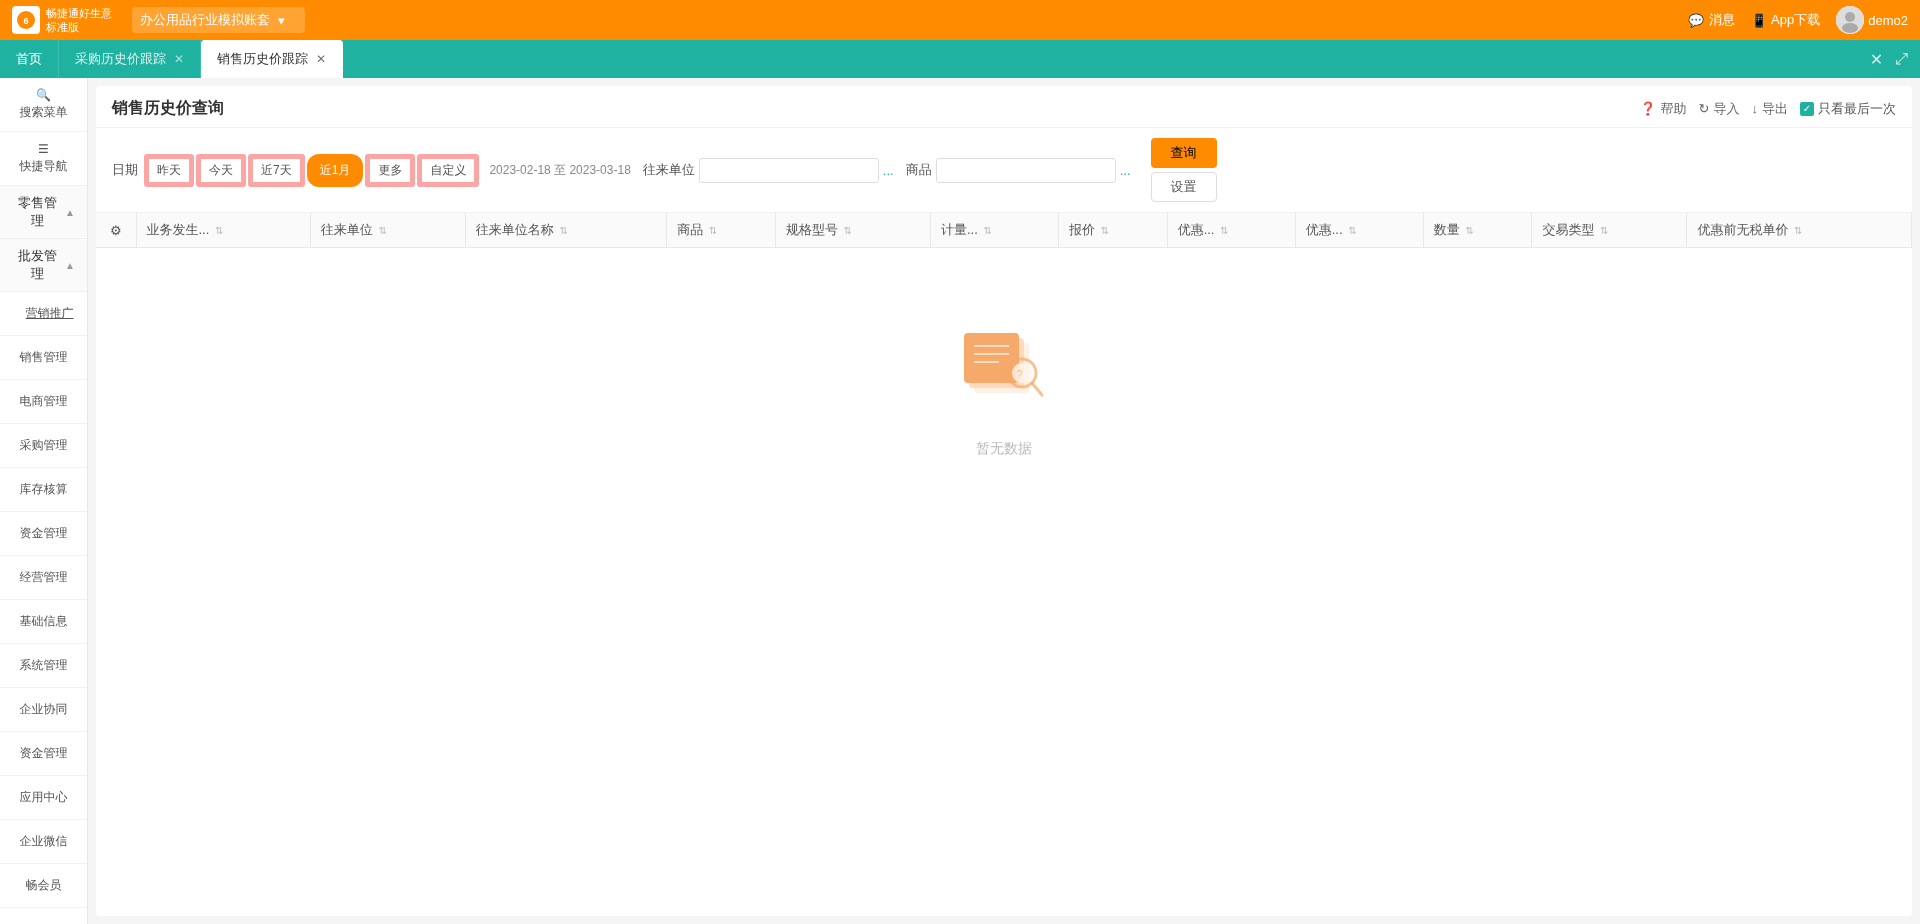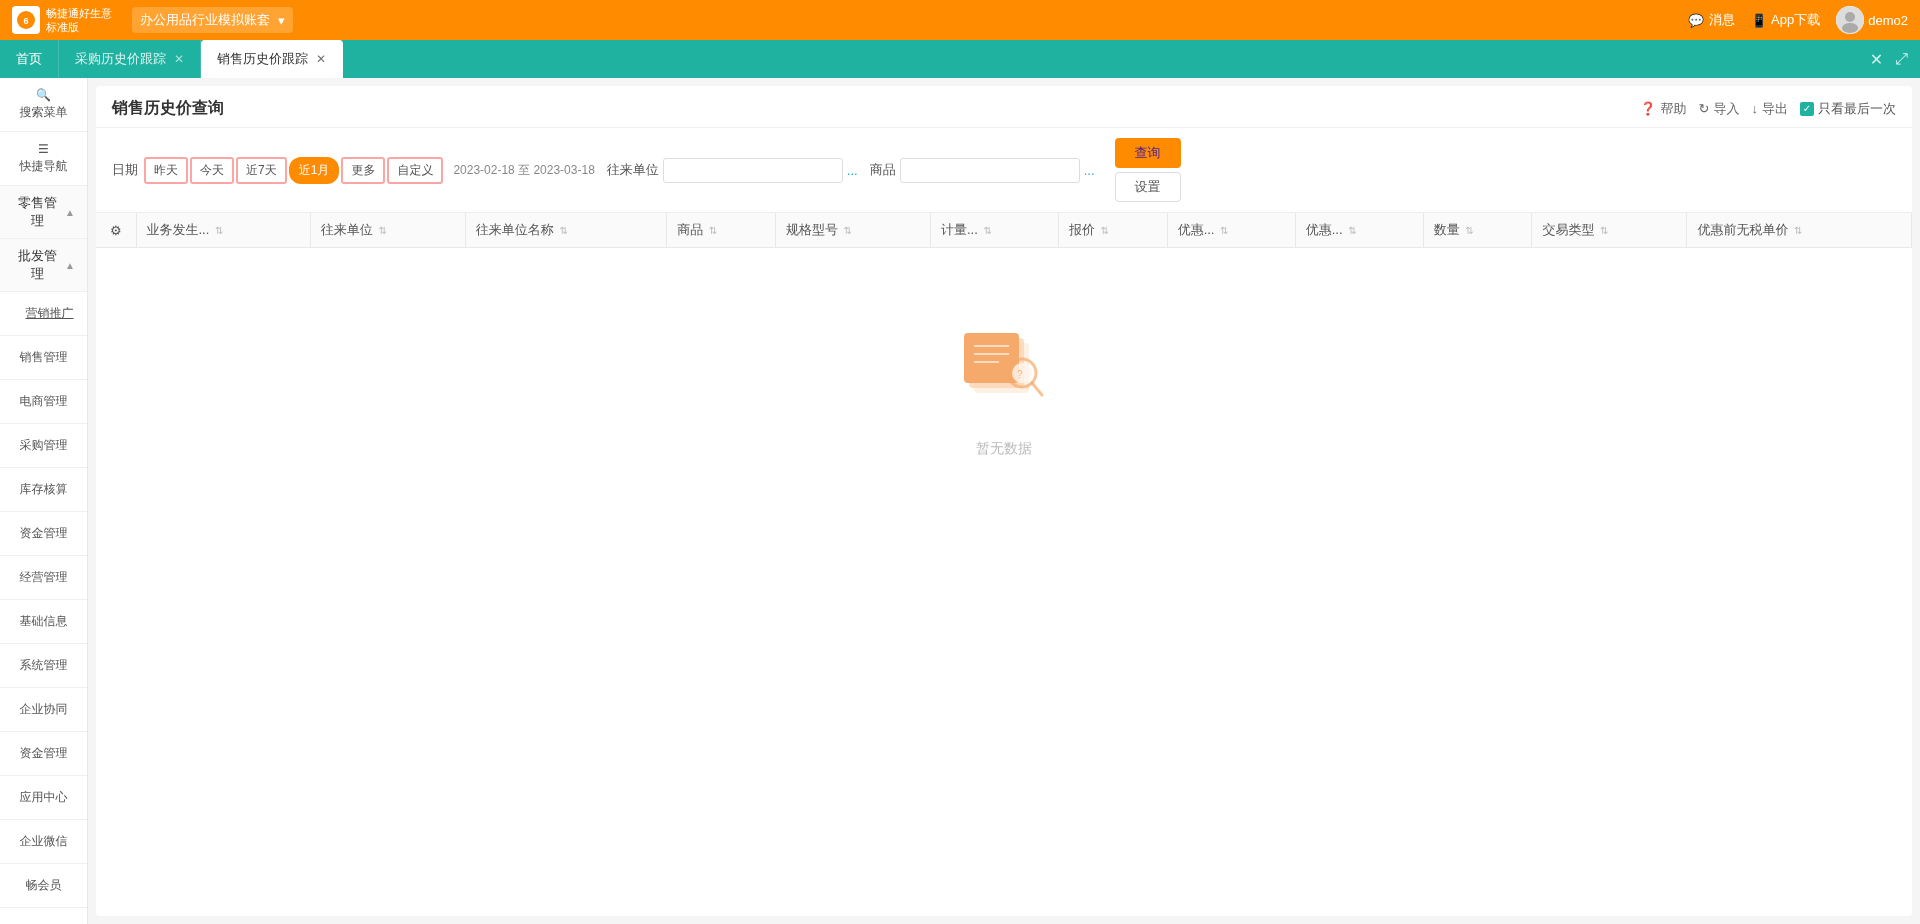--- a/index.html
+++ b/index.html
@@ -40,21 +40,21 @@
       flex: 1;
       display: flex;
       align-items: center;
       padding-left: 20px;
     }
     .app-selector {
       background: rgba(255,255,255,0.2);
       border: none;
       color: #fff;
       font-size: 13px;
-      padding: 4px 8px 4px 8px;
+      padding: 4px 20px 4px 8px;
       border-radius: 4px;
       cursor: pointer;
       display: flex;
       align-items: center;
       gap: 8px;
     }
     .top-bar-actions {
       display: flex;
       align-items: center;
       gap: 16px;
@@ -259,21 +259,21 @@
       font-size: 13px;
       white-space: nowrap;
     }
     .date-options {
       display: flex;
       align-items: center;
       gap: 2px;
     }
     .date-btn {
       padding: 3px 8px;
-      border: 2px solid #fca5a5;
+      border: 5px solid #fca5a5;
       border-radius: 3px;
       background: #fff;
       font-size: 12px;
       cursor: pointer;
       color: #555;
     }
     .date-btn.active {
       background: #ff8c00;
       color: #fff;
       border-color: #ff8c00;
@@ -298,21 +298,21 @@
       outline: none;
       color: #333;
     }
     .filter-dots {
       color: #20b2a0;
       cursor: pointer;
       font-size: 13px;
     }
     .query-btn {
       background: #ff8c00;
-      color: #4c1d95;
+      color: #000000;
       border: none;
       border-radius: 4px;
       padding: 6px 20px;
       font-size: 13px;
       cursor: pointer;
     }
     .settings-btn {
       background: #fff;
       color: #555;
       border: 1px solid #ddd;

